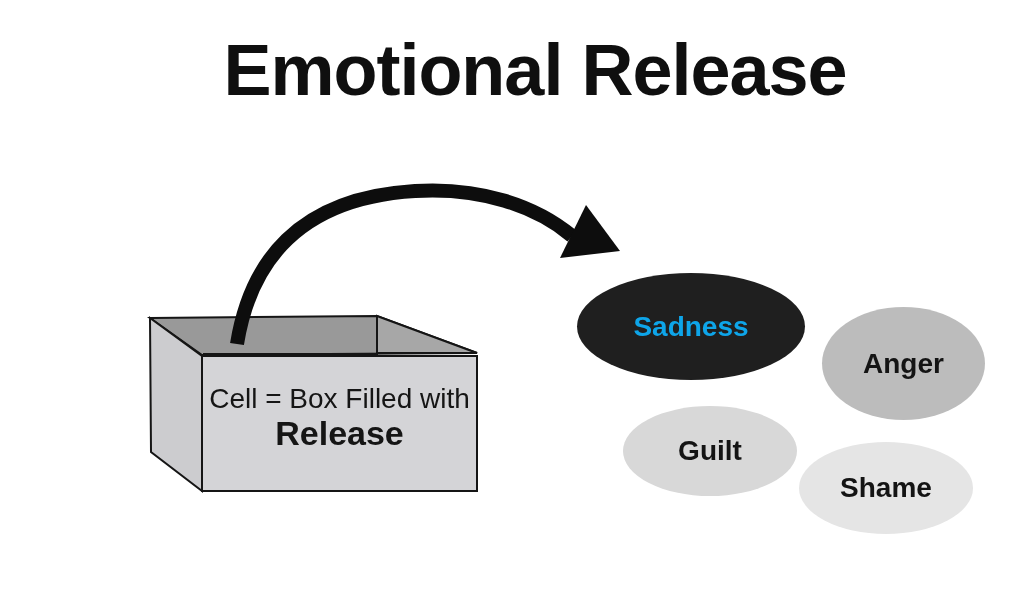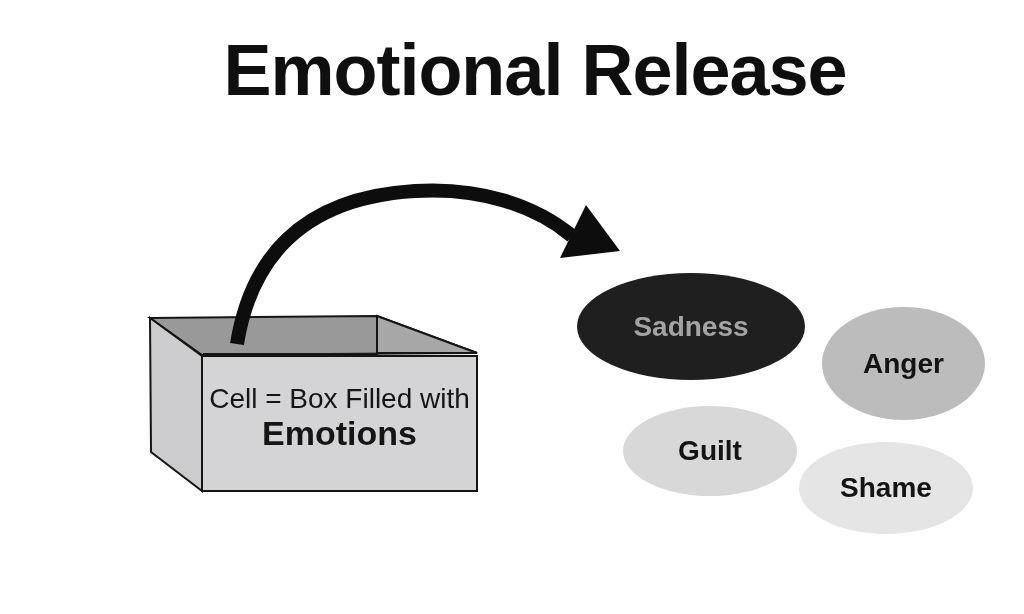--- a/index.html
+++ b/index.html
@@ -63,25 +63,25 @@
 
     <line class="rim" x1="203" y1="355" x2="378" y2="355" stroke="#151515"></line>
 
     <path class="shaft" d="M 237 344 C 250 263, 297 198, 415 191 C 481 187, 536 206, 572 236" stroke="#0d0d0d"></path>
 
     <polygon points="586,205 560,258 620,251" fill="#0d0d0d"></polygon>
   </svg>
 
   <div class="box-caption">
     <div class="cap1">Cell = Box Filled with</div>
-    <div class="cap2">Emotions</div>
+    <div class="cap2">Release</div>
   </div>
 
   <div class="ellipse" id="e-sadness" style="background-color: rgb(31, 31, 31);">
-    <span style="color: #a3a3a3;">Sadness</span>
+    <span style="color: #0ea5e9;">Sadness</span>
   </div>
 
   <div class="ellipse" id="e-anger" style="background-color: rgb(188, 188, 188);">
     <span style="color: rgb(20, 20, 20);">Anger</span>
   </div>
 
   <div class="ellipse" id="e-guilt" style="background-color: rgb(216, 216, 216);">
     <span style="color: rgb(20, 20, 20);">Guilt</span>
   </div>
 

